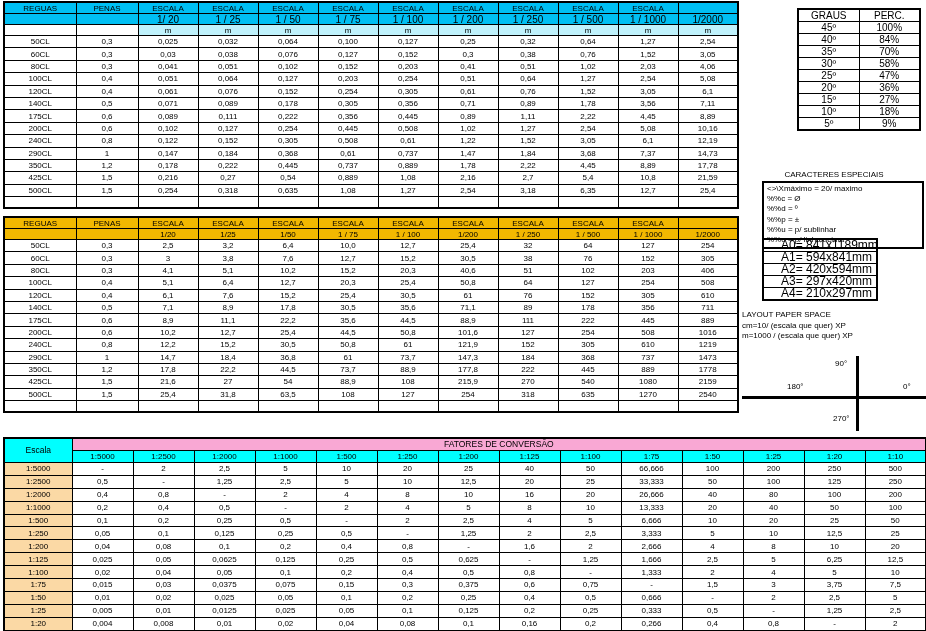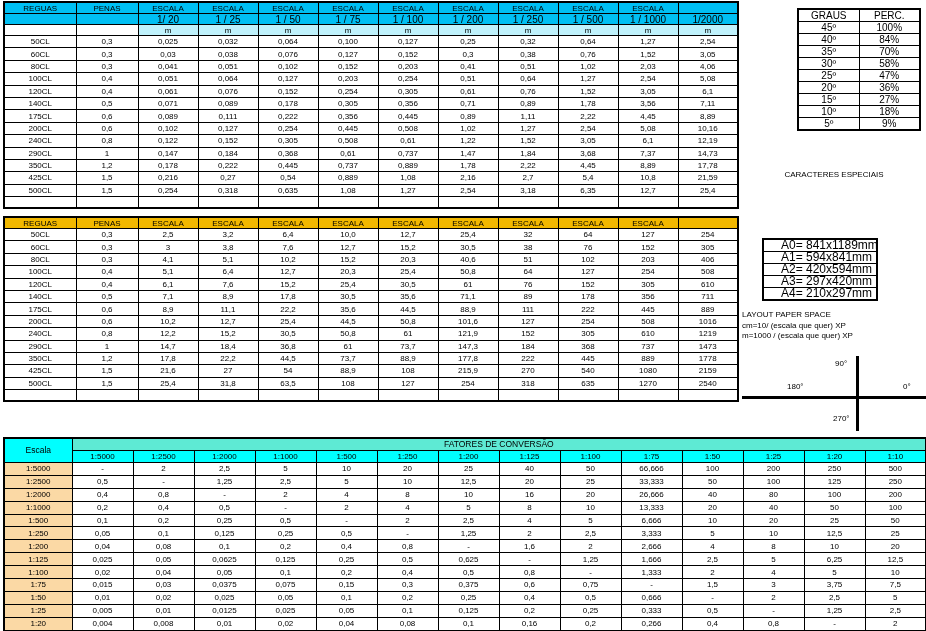--- a/index.html
+++ b/index.html
@@ -65,21 +65,21 @@
   #panel-angle .axis-v{position:absolute;left:114px;top:0px;width:3px;height:75px;background:#000;}
   #panel-angle span{position:absolute;font-size:8px;line-height:9px;background:#fff;padding:0 1px;}
   #panel-angle .lbl-90{left:92px;top:3px;}
   #panel-angle .lbl-180{left:44px;top:26px;}
   #panel-angle .lbl-0{left:160px;top:26px;}
   #panel-angle .lbl-270{left:90px;top:58px;}
 
   
   #panel-conv{position:absolute;left:3px;top:437px;width:920px;}
   #panel-conv table{width:920px;border:2px solid #000;}
-  #panel-conv .title td{background:#5eead4;height:11px;font-size:8.5px;}
+  #panel-conv .title td{background:#f9a8d4;height:11px;font-size:8.5px;}
   #panel-conv .title td.corner{background:#00FFFF;}
   #panel-conv .cols td{background:#00FFFF;height:11px;font-size:8px;}
   #panel-conv tbody td{height:11.9px;background:#fff;font-size:8px;}
   #panel-conv tbody td.rowhead{background:#FBD9A5;font-weight:normal;}
 </style>
 </head>
 <body>
 
 <div id="panel-m">
   <table>
@@ -368,20 +368,34 @@
           <td>ESCALA</td>
           <td>ESCALA</td>
           <td>ESCALA</td>
           <td>ESCALA</td>
           <td>ESCALA</td>
           <td>ESCALA</td>
           <td>ESCALA</td>
           <td>ESCALA</td>
           <td></td>
         </tr>
+      <tr class="hdr2">
+          <td></td>
+          <td></td>
+          <td>1/20</td>
+          <td>1/25</td>
+          <td>1/50</td>
+          <td>1 / 75</td>
+          <td>1 / 100</td>
+          <td>1/200</td>
+          <td>1 / 250</td>
+          <td>1 / 500</td>
+          <td>1 / 1000</td>
+          <td>1/2000</td>
+        </tr>
     </thead>
     <tbody>
         <tr>
           <td>50CL</td>
           <td>0,3</td>
           <td>2,5</td>
           <td>3,2</td>
           <td>6,4</td>
           <td>10,0</td>
           <td>12,7</td>
@@ -627,20 +641,28 @@
         <tr>
           <td>5º</td>
           <td>9%</td>
         </tr>
       </tbody>
   </table>
 </div>
 
 <div id="panel-chars">
   <div class="cap">CARACTERES ESPECIAIS</div>
+  <div class="box">
+      <div>&lt;&gt;\Xmáximo = 20/ maximo</div>
+      <div>%%c = Ø</div>
+      <div>%%d = º</div>
+      <div>%%p = ±</div>
+      <div>%%u = p/ sublinhar</div>
+      <div>%%o = p/ linha acima</div>
+    </div>
 </div>
 
 <div id="panel-formats">
   <table>
     <colgroup>
         <col style="width:112px">
       </colgroup>
     <tbody>
         <tr>
           <td>A0= 841x1189mm</td>

